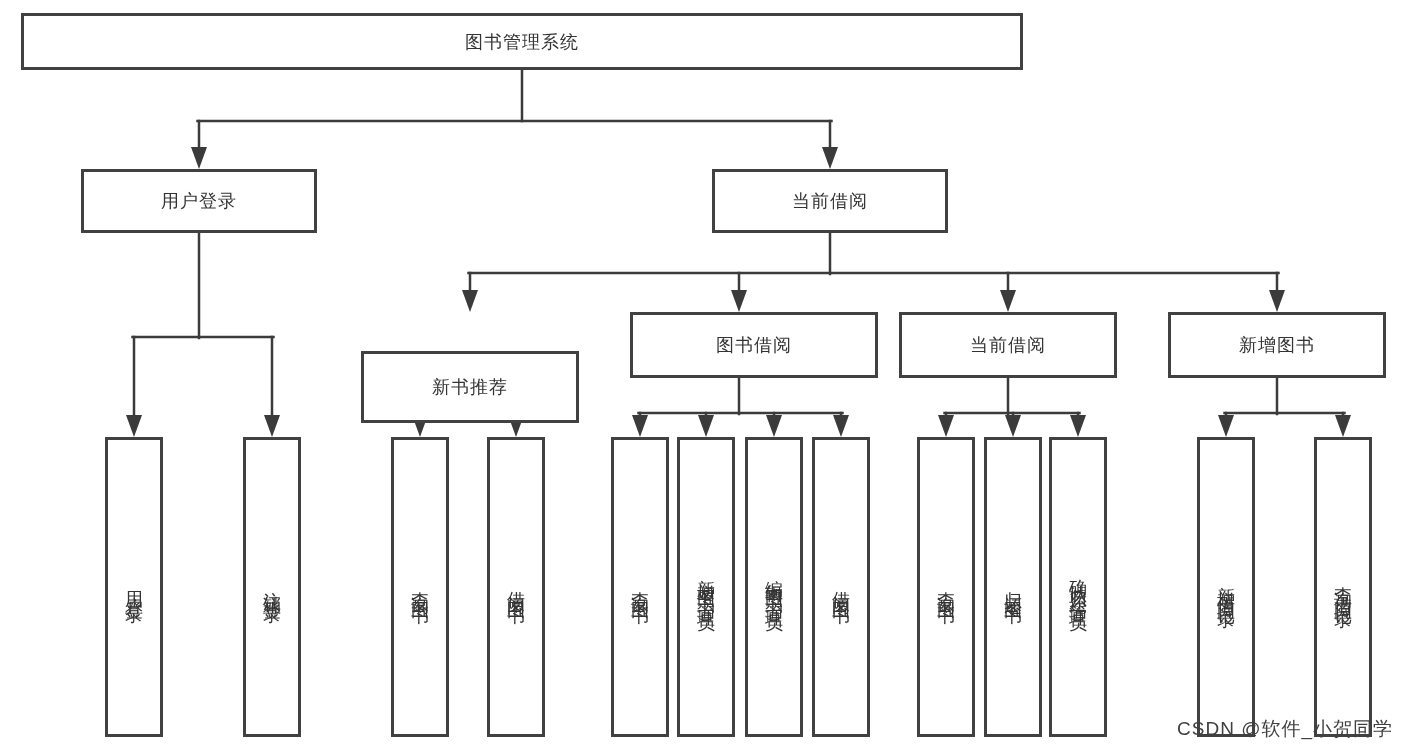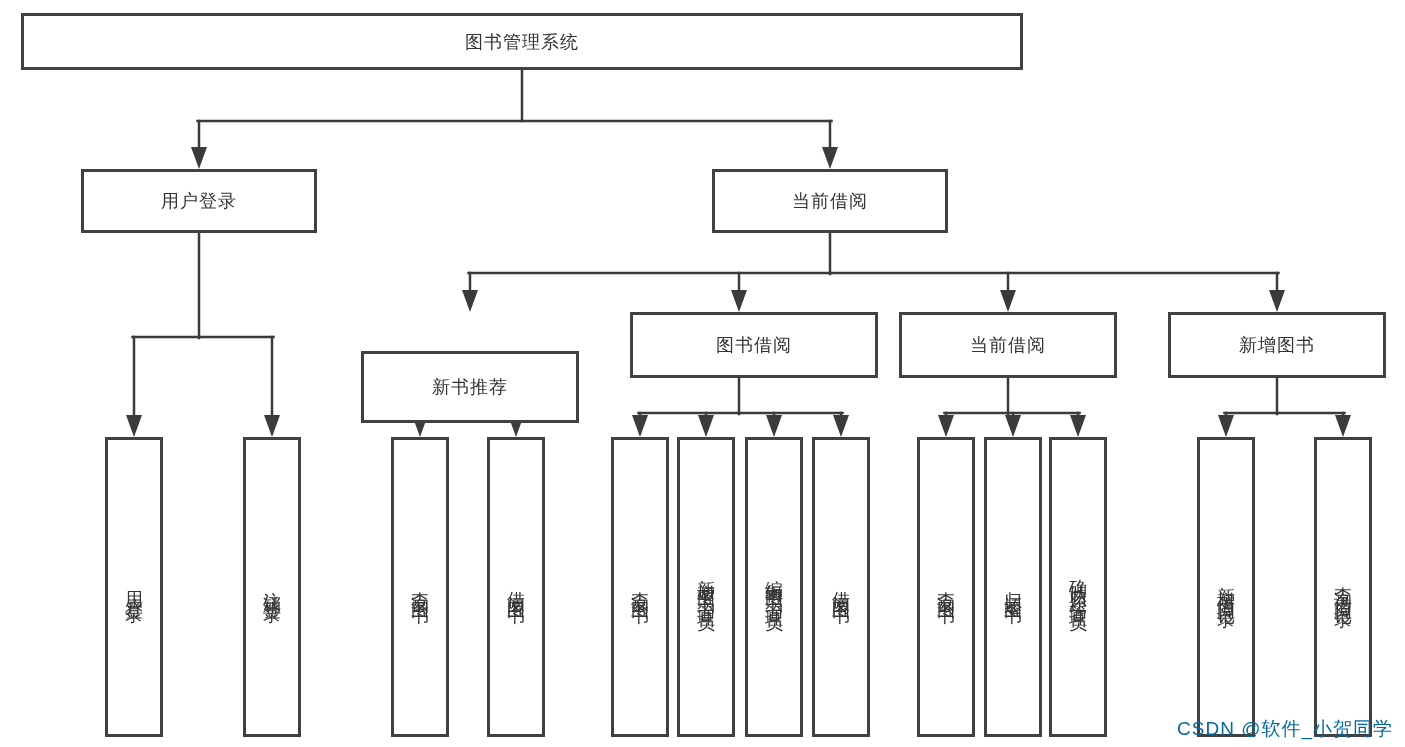--- a/index.html
+++ b/index.html
@@ -29,21 +29,21 @@
     text-orientation:mixed;
     letter-spacing:5px;
     font-size:18px;
     line-height:1;
   }
   .watermark{
     position:absolute;
     right:12px;
     top:716px;
     z-index:3;
-    color:#0369a1;
+    color:#404040;
     font-size:19px;
     letter-spacing:1px;
     white-space:nowrap;
   }
 </style>
 </head>
 <body>
 
 <div id="canvas">
 

